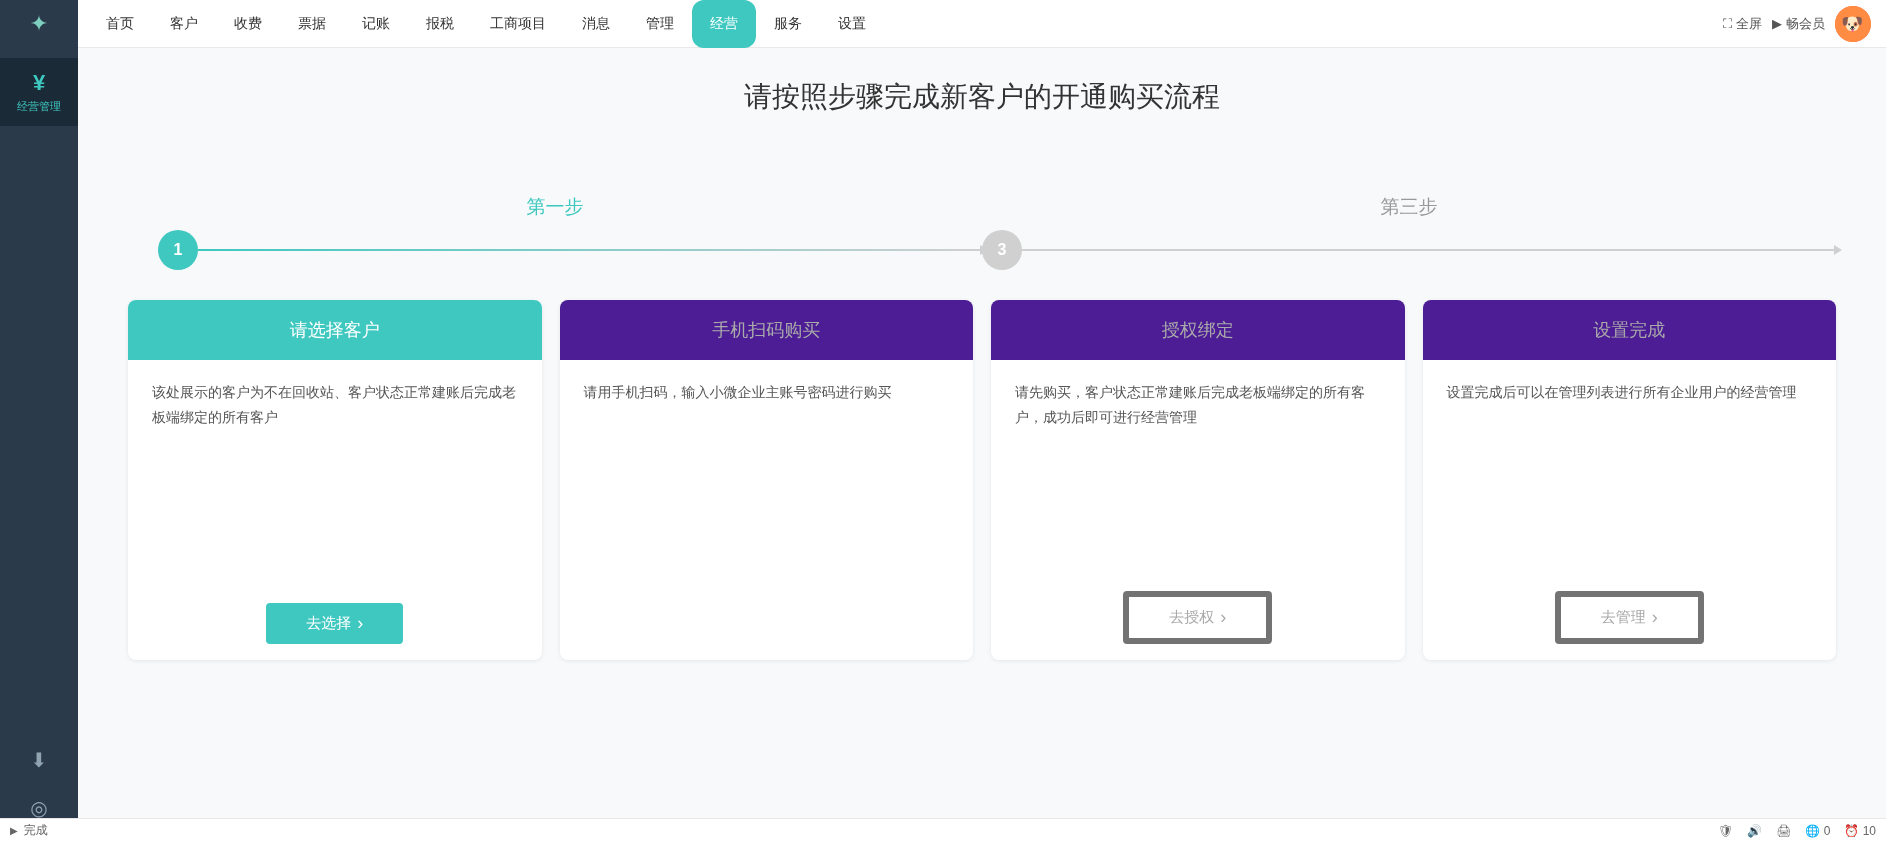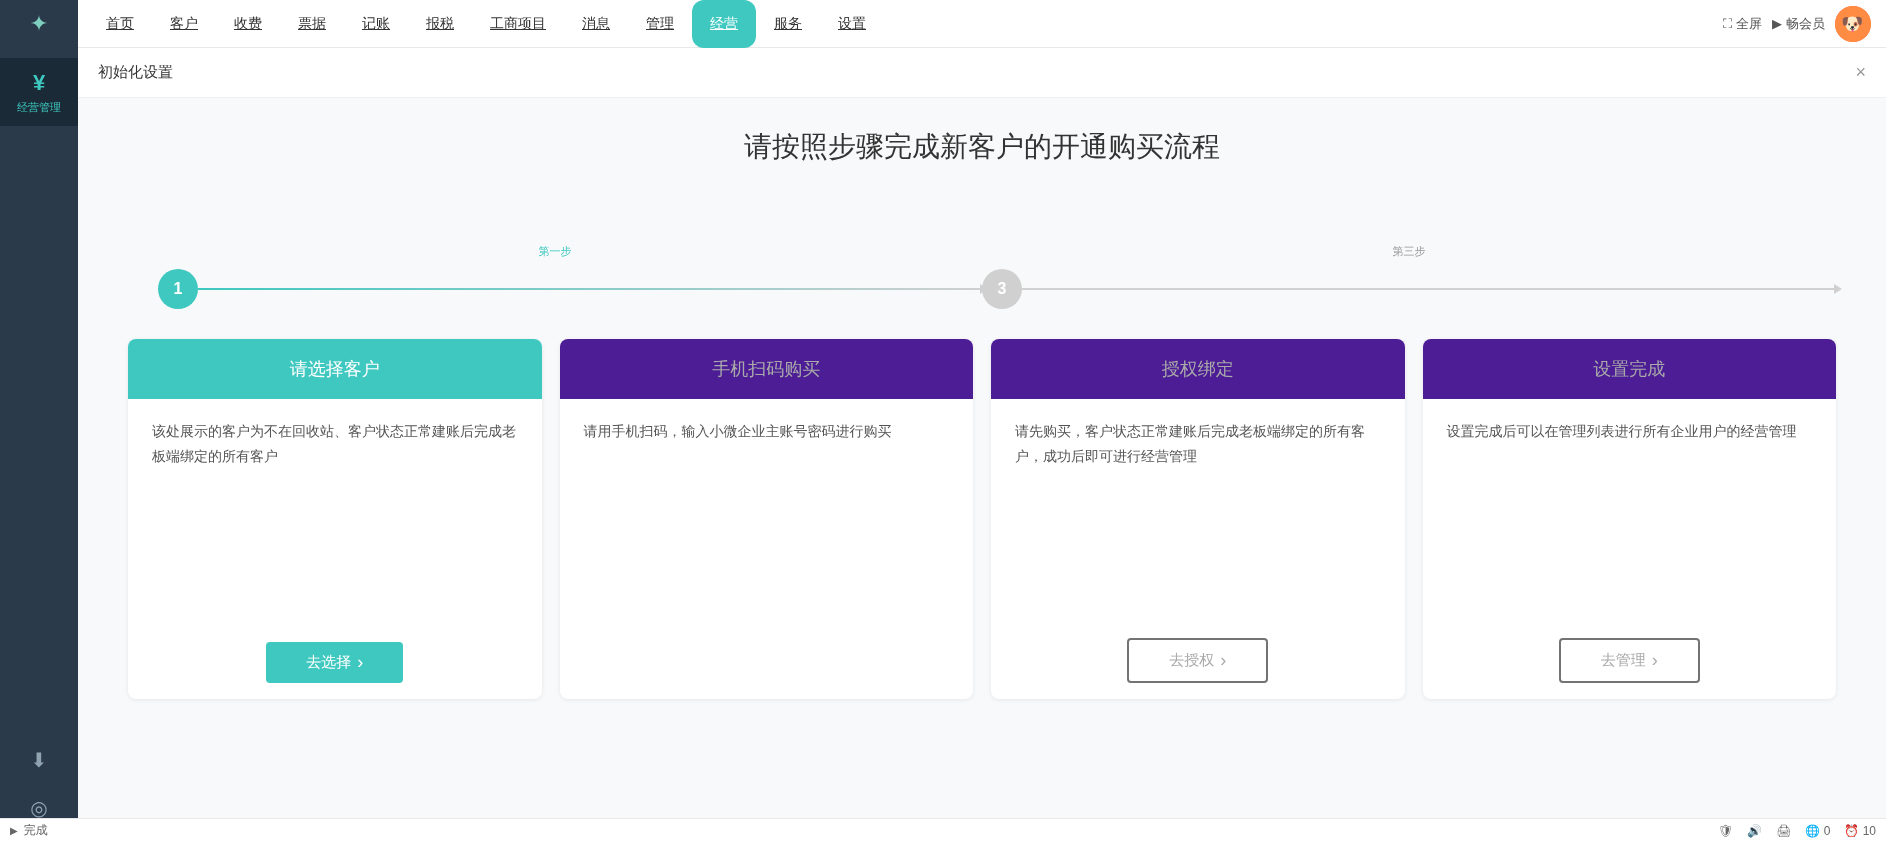--- a/index.html
+++ b/index.html
@@ -17,21 +17,21 @@
       display: flex; align-items: center; justify-content: center;
       flex-shrink: 0;
     }
     .logo-icon { color: #7ecfc0; font-size: 22px; }
     .nav-items {
       display: flex; align-items: center; flex: 1;
       padding: 0 10px; gap: 0;
     }
     .nav-item {
       padding: 0 18px; height: 48px; display: flex; align-items: center;
-      font-size: 14px; color: #333; cursor: pointer; white-space: nowrap; text-decoration: underline;
+      font-size: 14px; color: #333; cursor: pointer; white-space: nowrap;
     }
     .nav-item.active {
       background: #3ec8c0; color: #fff; border-radius: 12px;
     }
     .nav-right {
       display: flex; align-items: center; gap: 10px;
       padding-right: 15px; font-size: 13px; color: #555;
     }
     .nav-right-item { display: flex; align-items: center; gap: 4px; cursor: pointer; }
     .avatar { width: 36px; height: 36px; border-radius: 50%; background: #ff7043; display: flex; align-items: center; justify-content: center; overflow: hidden; }
@@ -79,21 +79,21 @@
     
     .steps-container {
       display: flex; align-items: flex-start; justify-content: center;
       margin-bottom: 30px; position: relative;
     }
     .step-wrapper {
       display: flex; flex-direction: column; align-items: center;
       flex: 1; position: relative;
     }
     .step-label {
-      font-size: 11px; color: #999; margin-bottom: 10px; text-align: center;
+      font-size: 19px; color: #999; margin-bottom: 10px; text-align: center;
     }
     .step-label.active { color: #3ec8c0; }
 
     .step-line-container {
       display: flex; align-items: center; width: 100%;
     }
     .step-circle {
       width: 40px; height: 40px; border-radius: 50%;
       display: flex; align-items: center; justify-content: center;
       font-size: 16px; font-weight: bold; flex-shrink: 0;
@@ -133,21 +133,21 @@
       line-height: 1.8;
     }
     .card-footer {
       padding: 16px 20px; display: flex; justify-content: center;
     }
     .card-btn {
       padding: 10px 40px; border-radius: 4px; font-size: 15px;
       cursor: pointer; border: none; display: flex; align-items: center; gap: 6px;
     }
     .card-btn.active { background: #3ec8c0; color: #fff; }
-    .card-btn.inactive { background: #fff; color: #aaa; border: 2px solid #737373; }
+    .card-btn.inactive { background: #fff; color: #aaa; border: 6px solid #737373; }
 
     
     .status-bar {
       position: fixed; bottom: 0; left: 0; right: 0; height: 24px;
       background: #fff; border-top: 1px solid #e8e8e8;
       display: flex; align-items: center; padding: 0 10px;
       font-size: 12px; color: #666; gap: 6px;
     }
     .status-right {
       margin-left: auto; display: flex; align-items: center; gap: 14px;
@@ -188,37 +188,33 @@
           <circle cx="18" cy="18" r="18" fill="#ff8c42"></circle>
           <text x="18" y="24" text-anchor="middle" font-size="18" fill="#fff">🐶</text>
         </svg>
     </div>
   </div>
 </div>
 
 <div class="sidebar">
   <div class="sidebar-item active">
     <span class="sidebar-icon" style="font-size:22px;font-weight:bold;color:#3ec8c0;">¥</span>
-    <span style="font-size:11px;color:#3ec8c0;text-align:center;line-height:1.3;">经营管理</span>
+    <span style="font-size:11px;color:#3ec8c0;text-align:center;line-height:1.3;font-family:Liberation Mono, monospace;">经营管理</span>
   </div>
   <div class="sidebar-bottom">
     <div class="sidebar-item">
       <span style="font-size:20px;">⬇</span>
     </div>
     <div class="sidebar-item">
       <span style="font-size:20px;">◎</span>
     </div>
   </div>
 </div>
 
 <div class="main">
-  <div class="page-header">
-    <span>初始化设置</span>
-    <span class="close-btn">×</span>
-  </div>
   <div class="content">
     <div class="page-title">请按照步骤完成新客户的开通购买流程</div>
 
     <div class="steps-container">
 
       <div class="step-wrapper">
         <div class="step-label active">第一步</div>
         <div class="step-line-container">
           <div style="width:30px;"></div>
           <div class="step-circle active">1</div>

